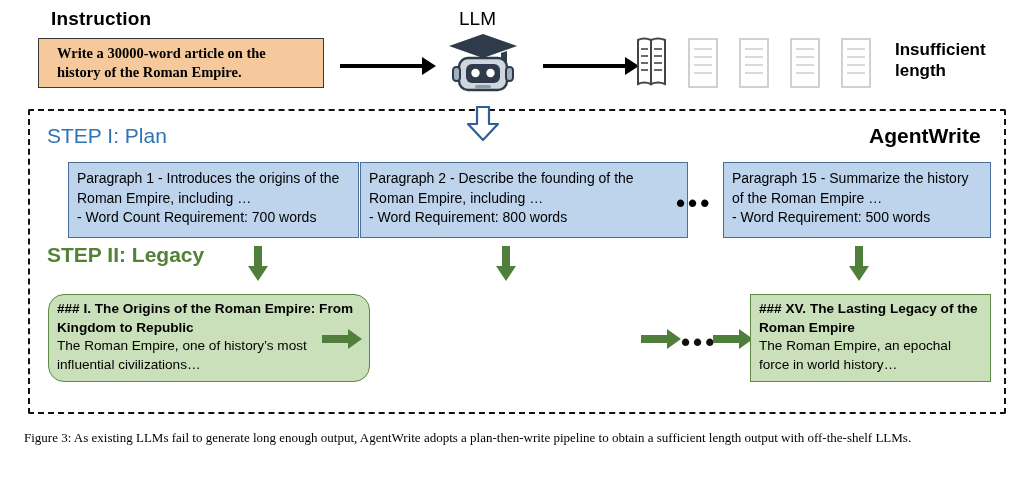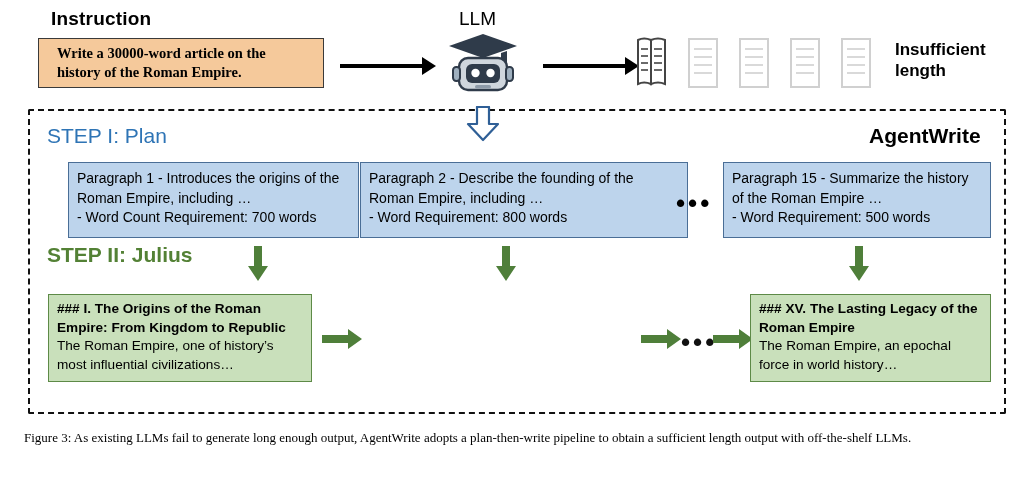--- a/index.html
+++ b/index.html
@@ -316,39 +316,39 @@
   <div class="plan-box" style="left:360px; width:328px;">
     <div>Paragraph 2 - Describe the founding of the Roman Empire, including …</div>
     <div>- Word Requirement: 800 words</div>
   </div>
   <div class="dots" style="left:676px; top:190px;">•••</div>
   <div class="plan-box" style="left:723px; width:268px;">
     <div>Paragraph 15 - Summarize the history of the Roman Empire …</div>
     <div>- Word Requirement: 500 words</div>
   </div>
 
-  <div class="step2-label">STEP II: Julius</div>
+  <div class="step2-label">STEP II: Legacy</div>
 
   <div class="garrow-down" style="left:247px; top:246px;">
     <svg viewBox="0 0 22 36" width="22" height="36">
       <polygon points="7,0 15,0 15,20 21,20 11,35 1,20 7,20" fill="#4f7f3a"></polygon>
     </svg>
   </div>
   <div class="garrow-down" style="left:495px; top:246px;">
     <svg viewBox="0 0 22 36" width="22" height="36">
       <polygon points="7,0 15,0 15,20 21,20 11,35 1,20 7,20" fill="#4f7f3a"></polygon>
     </svg>
   </div>
   <div class="garrow-down" style="left:848px; top:246px;">
     <svg viewBox="0 0 22 36" width="22" height="36">
       <polygon points="7,0 15,0 15,20 21,20 11,35 1,20 7,20" fill="#4f7f3a"></polygon>
     </svg>
   </div>
 
-  <div class="write-box" style="left:48px; width:264px;">
+  <div class="write-box" style="left:48px; width:322px;border-radius:16px;">
     <div class="hd">### I. The Origins of the Roman Empire: From Kingdom to Republic</div>
     <div>The Roman Empire, one of history’s most influential civilizations…</div>
   </div>
   <div class="garrow-right" style="left:322px; top:329px;">
     <svg viewBox="0 0 40 20" width="40" height="20">
       <polygon points="0,6 26,6 26,0 40,10 26,20 26,14 0,14" fill="#4f7f3a"></polygon>
     </svg>
   </div>
   <div class="garrow-right" style="left:641px; top:329px;">
     <svg viewBox="0 0 40 20" width="40" height="20">

